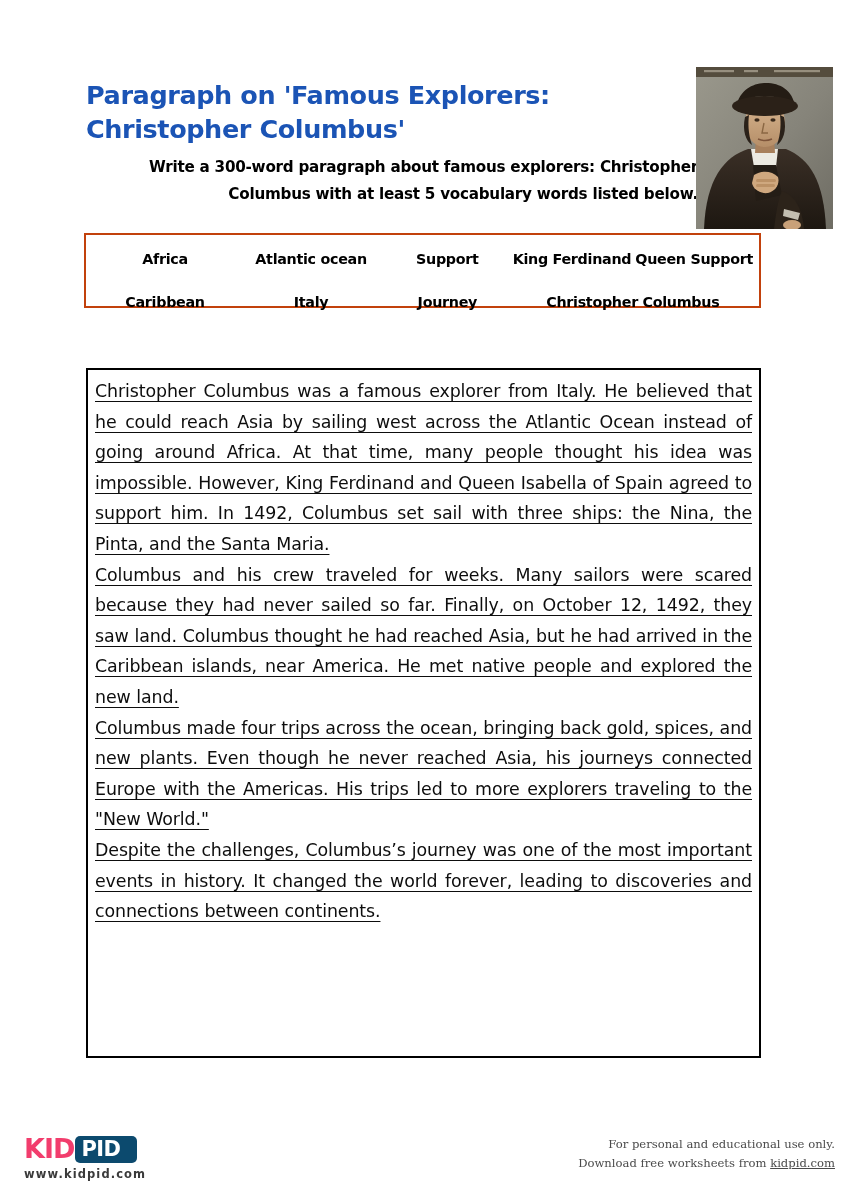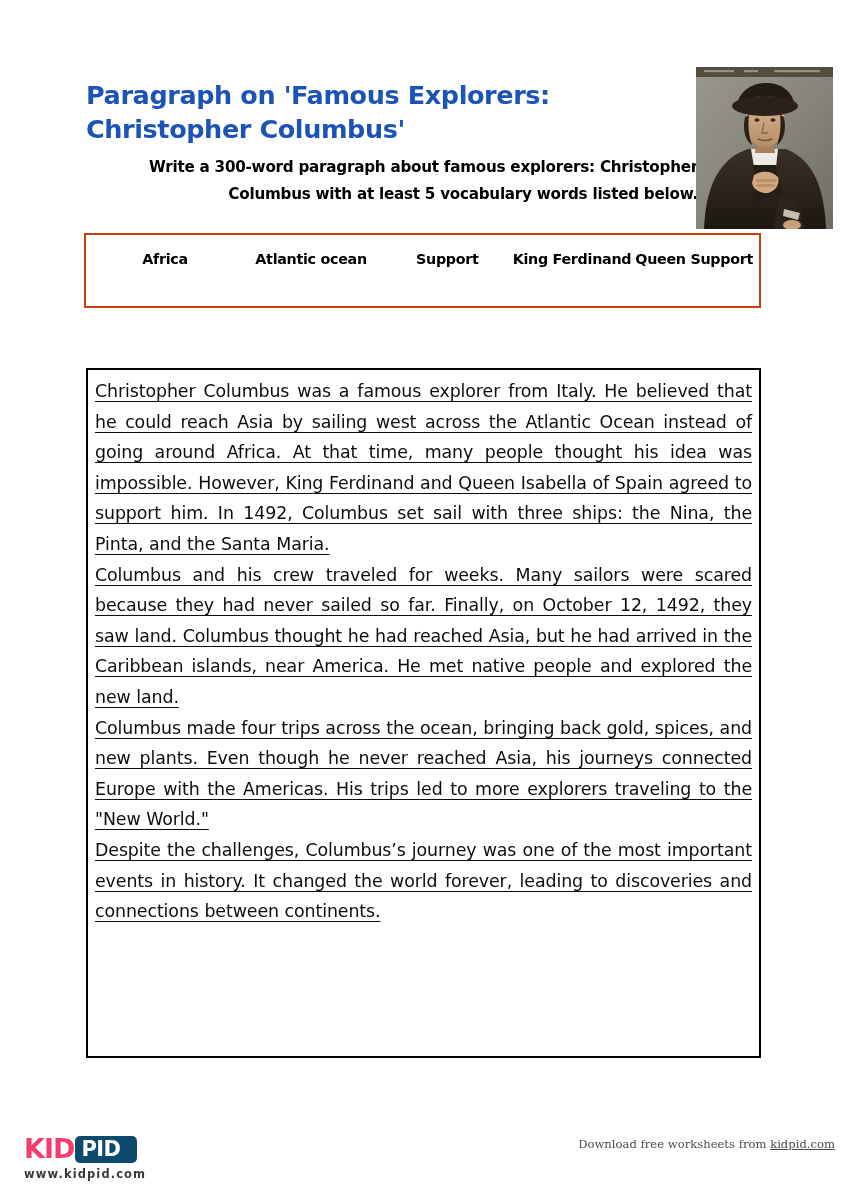--- a/index.html
+++ b/index.html
@@ -241,32 +241,39 @@
 </div>
 
 <div class="vocab-box">
   <div class="vocab-row">
     <div class="vocab-cell c1">Africa</div>
     <div class="vocab-cell c2">Atlantic ocean</div>
     <div class="vocab-cell c3">Support</div>
     <div class="vocab-cell c4">King Ferdinand</div>
     <div class="vocab-cell c5">Queen Support</div>
   </div>
+  <div class="vocab-row">
+    <div class="vocab-cell c1">Caribbean</div>
+    <div class="vocab-cell c2">Italy</div>
+    <div class="vocab-cell c3">Journey</div>
+    <div class="vocab-cell c45">Christopher Columbus</div>
+  </div>
 </div>
 
 <div class="answer-box">
   <p class="para">Christopher Columbus was a famous explorer from Italy. He believed that he could reach Asia by sailing west across the Atlantic Ocean instead of going around Africa. At that time, many people thought his idea was impossible. However, King Ferdinand and Queen Isabella of Spain agreed to support him. In 1492, Columbus set sail with three ships: the Nina, the Pinta, and the Santa Maria.</p>
   <p class="para">Columbus and his crew traveled for weeks. Many sailors were scared because they had never sailed so far. Finally, on October 12, 1492, they saw land. Columbus thought he had reached Asia, but he had arrived in the Caribbean islands, near America. He met native people and explored the new land.</p>
   <p class="para">Columbus made four trips across the ocean, bringing back gold, spices, and new plants. Even though he never reached Asia, his journeys connected Europe with the Americas. His trips led to more explorers traveling to the "New World."</p>
   <p class="para">Despite the challenges, Columbus’s journey was one of the most important events in history. It changed the world forever, leading to discoveries and connections between continents.</p>
 </div>
 
 <div class="logo">
   <div class="logo-mark">
     <span class="logo-kid">KID</span>
     <span class="logo-pid">PID</span>
   </div>
   <div class="logo-url">www.kidpid.com</div>
 </div>
 
 <div class="credits">
+  <div>For personal and educational use only.</div>
   <div><span>Download free worksheets from </span><span class="link">kidpid.com</span></div>
 </div>
 
 </body></html>

